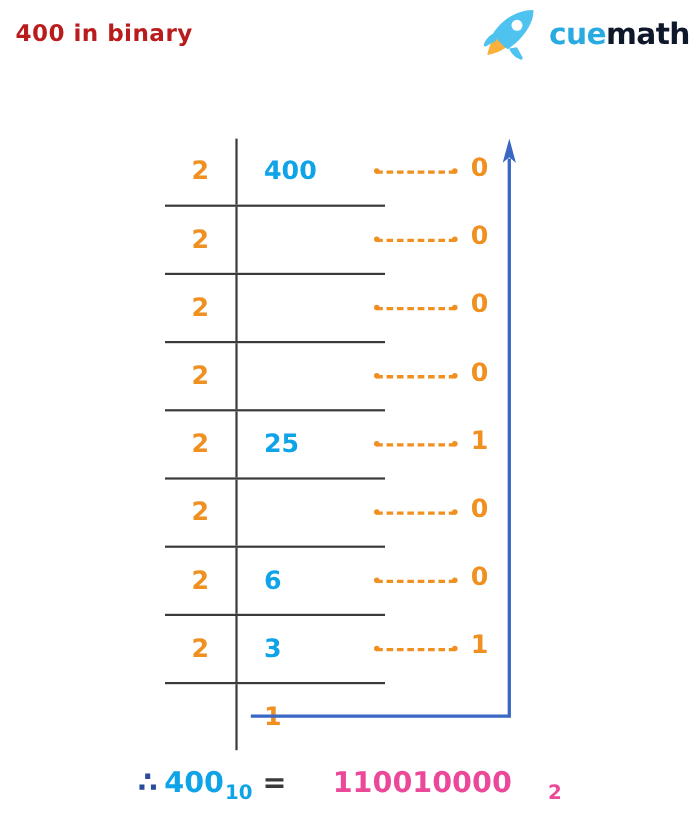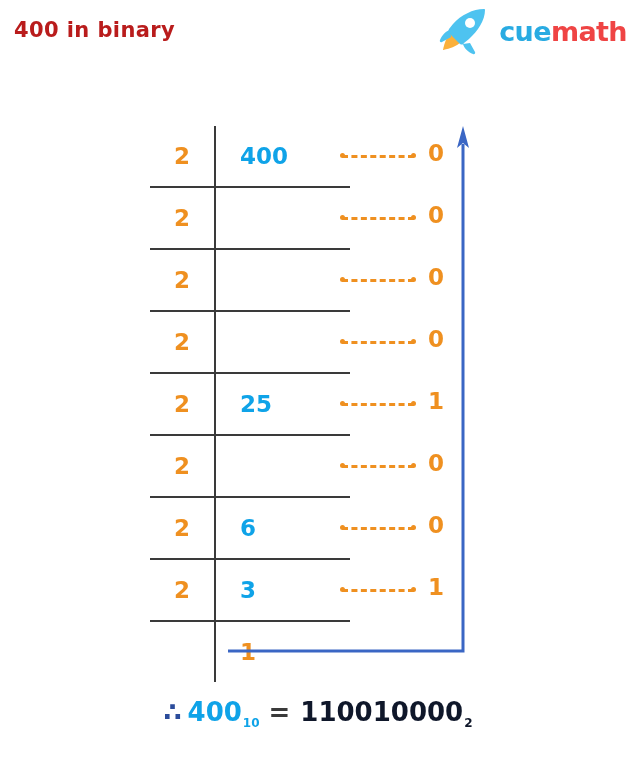--- a/index.html
+++ b/index.html
@@ -41,21 +41,21 @@
     display: block;
   }
   #brand-logo .wordmark {
     font-size: 27px;
     font-weight: bold;
     letter-spacing: -0.6px;
     line-height: 1;
     white-space: nowrap;
   }
   #brand-logo .wordmark .cue { color: #29abe2; margin-top: 32px; }
-  #brand-logo .wordmark .math { color: #ef4444; }
+  #brand-logo .wordmark .math { color: #0f172a; }
 
   
   #division-table {
     position: absolute;
     left: 150px;
     top: 126px;
     width: 200px;
   }
   .div-row {
     position: relative;
@@ -137,23 +137,23 @@
     right: 0;
     top: 697px;
     text-align: center;
     font-size: 26px;
     font-weight: bold;
     white-space: nowrap;
   }
   #conclusion .therefore { color: #2b4c9b; margin-right: 6px; }
   #conclusion .decimal   { color: #0fa3e8; }
   #conclusion .equals    { color: #3a3a3a; margin: 0 10px; }
-  #conclusion .binary    { color: #0f172a; }
+  #conclusion .binary    { color: #ec4899; margin-left: 32px; }
   #conclusion sub {
-    font-size: 12px;
+    font-size: 18px;
     vertical-align: baseline;
     position: relative;
     top: 6px;
     left: 1px;
   }
 </style>
 </head>
 <body>
 
 <div id="page-title">400 in binary</div>

